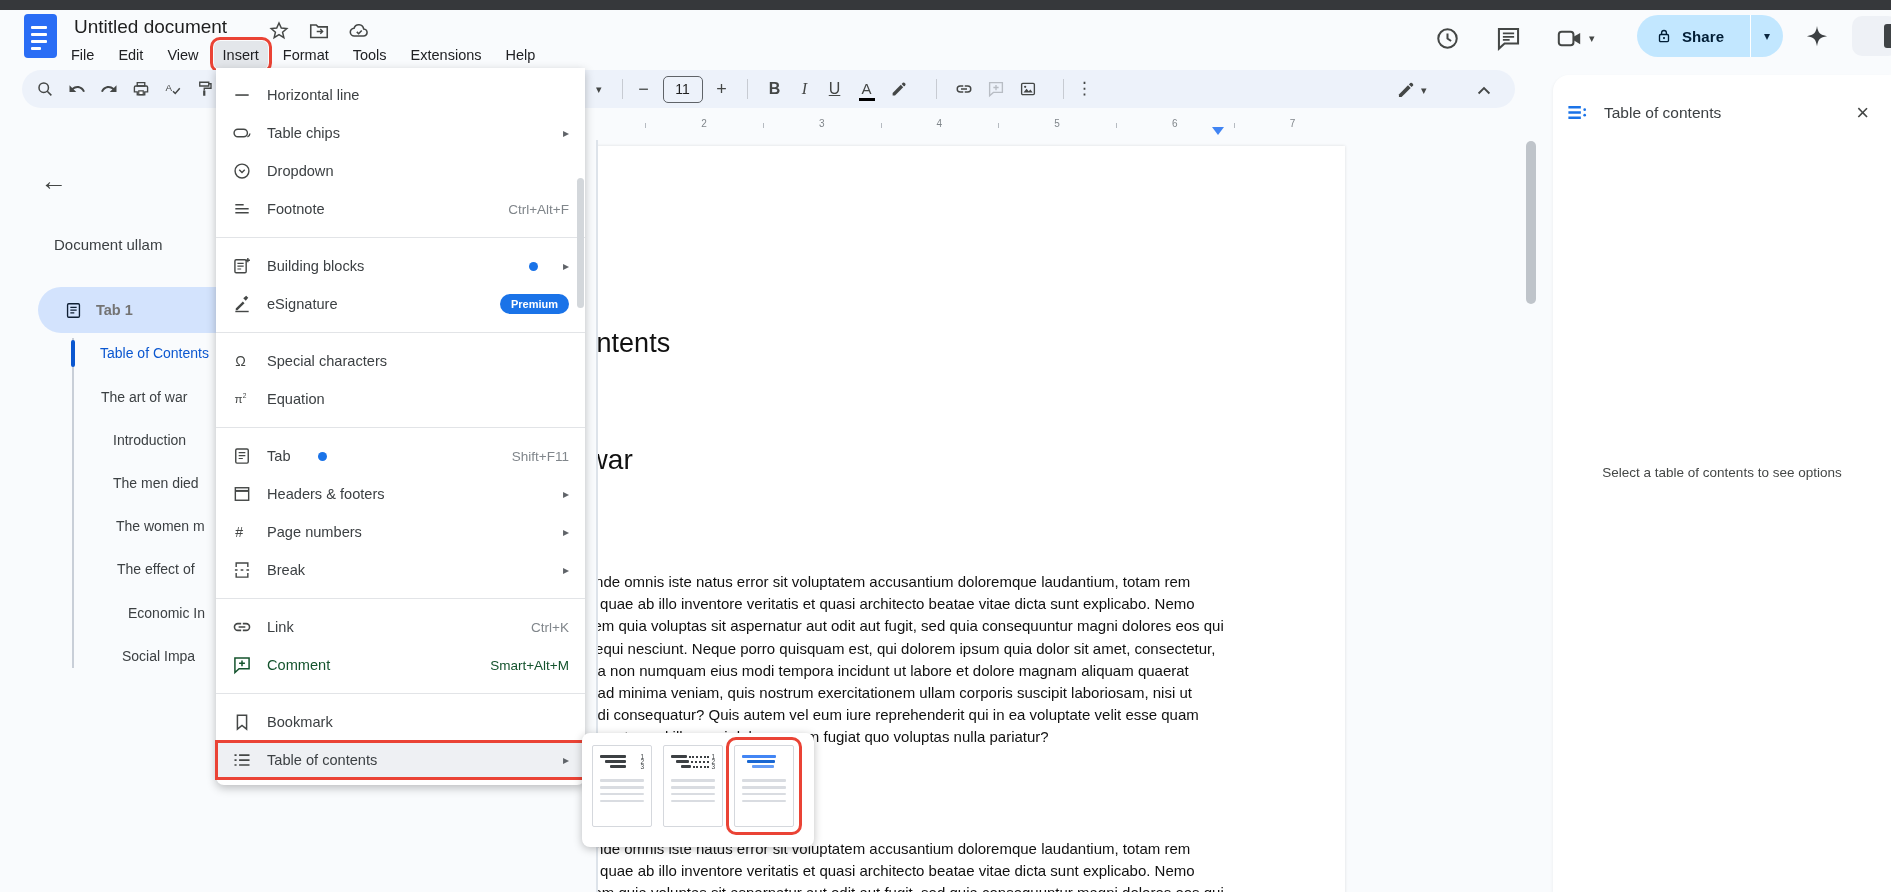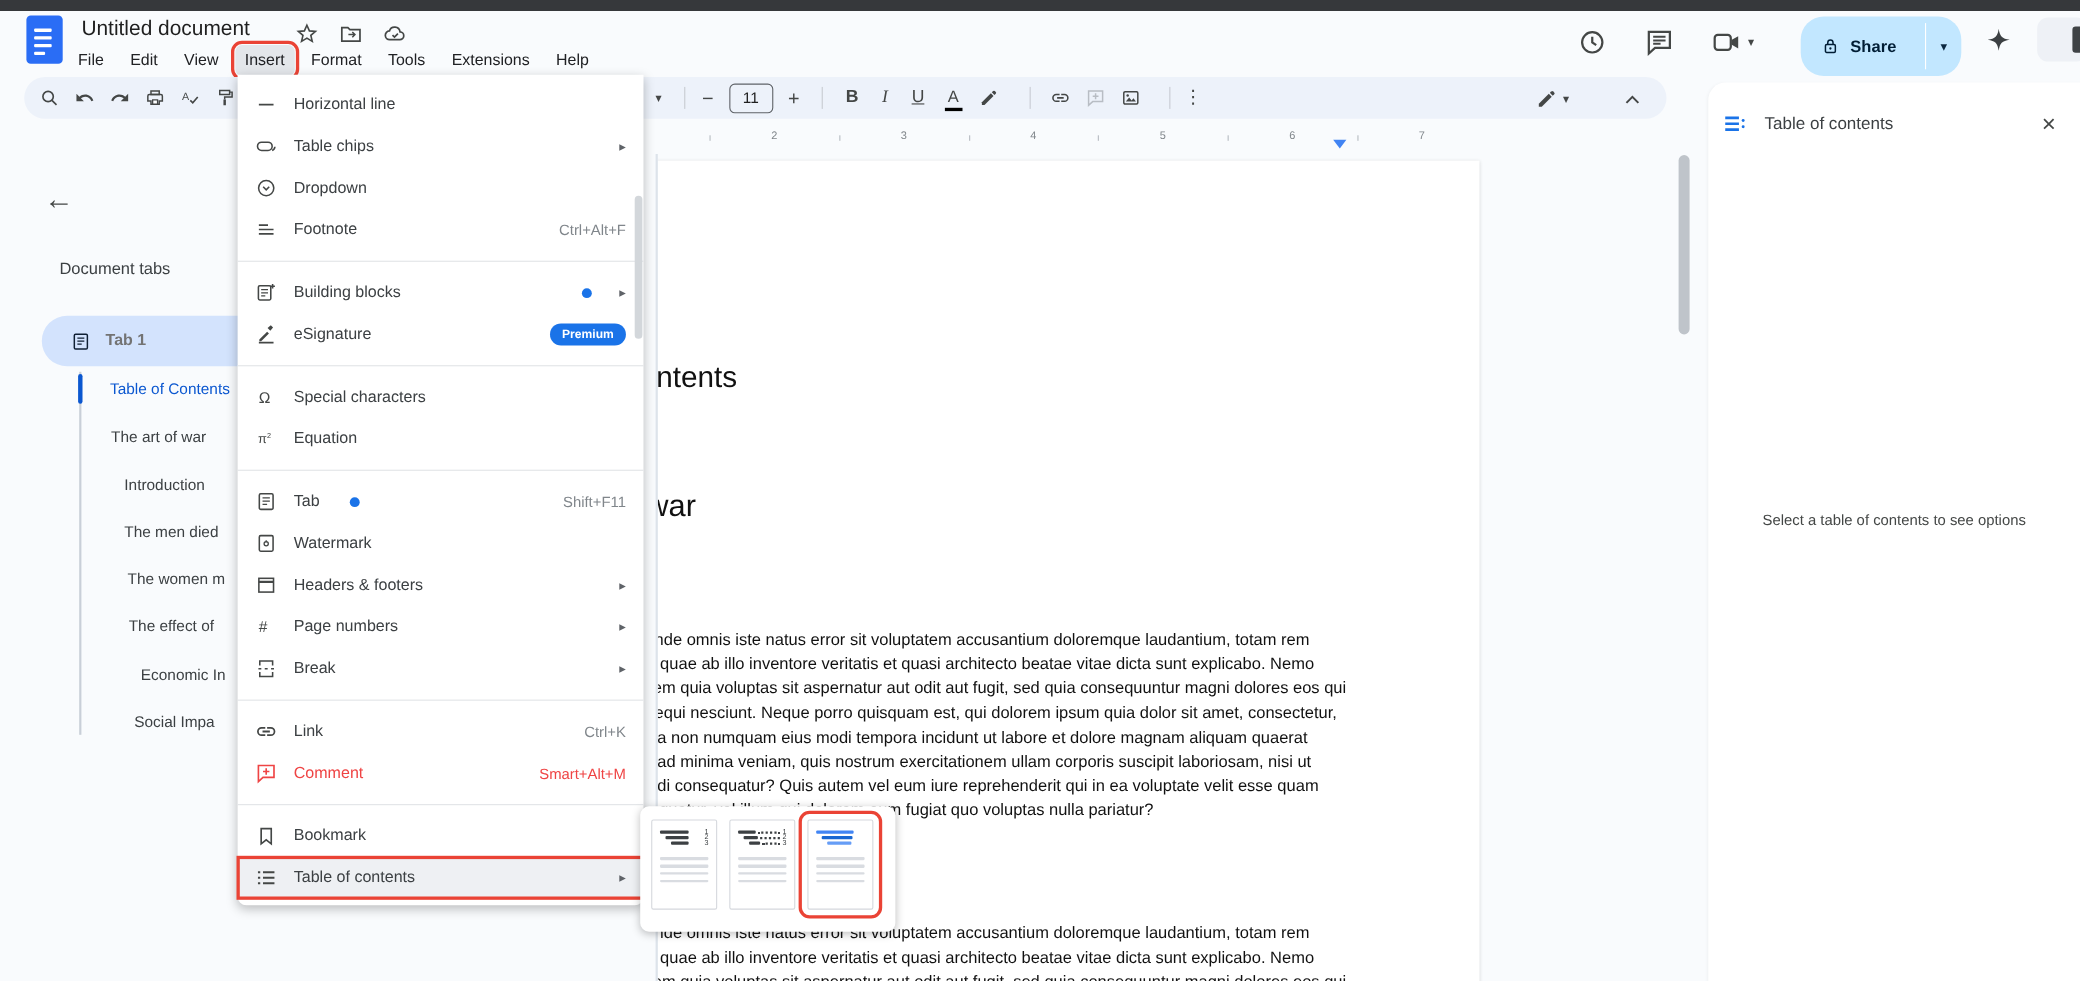--- a/index.html
+++ b/index.html
@@ -16,21 +16,21 @@
   .docs-logo{left:24px;top:14px;width:33px;height:44px;background:#2a6df5;border-radius:4px}
   .docs-logo i{position:absolute;left:7px;height:3px;background:#fff;border-radius:1px}
   .doc-title{left:74px;top:16px;font-size:19px;color:#1f1f1f;white-space:nowrap}
   .title-icons{left:268px;top:20px;display:flex;gap:18px;color:#444746}
   .title-icons .tic{width:22px;height:22px}
   .menubar{left:62px;top:41px;display:flex;gap:6px;font-size:14.5px;color:#202124}
   .mb-item{padding:3px 9px;border-radius:6px;line-height:22px}
   .mb-item.active{background:#e3e6ea;outline:3px solid #ea4335;outline-offset:1px}
   .top-right{top:25px;display:flex;align-items:center;color:#444746}
   .tr-ic{width:27px;height:27px}
-  .share-btn{left:1637px;top:15px;width:146px;height:54px;background:#c2e7ff;border-radius:21px;
+  .share-btn{left:1637px;top:15px;width:146px;height:42px;background:#c2e7ff;border-radius:21px;
     display:flex;align-items:center;color:#001d35}
   .share-main{display:flex;align-items:center;gap:9px;padding:0 12px 0 18px;flex:1}
   .share-lab{font-size:15px;font-weight:700;letter-spacing:.1px}
   .share-div{width:1px;height:42px;background:#fff}
   .share-caret{width:32px;text-align:center;font-size:12px;color:#0b2740}
   .gemini{left:1803px;top:24px;width:28px;height:28px;color:#3c4043}
   .edge-btn{left:1852px;top:16px;width:46px;height:40px;border-radius:10px;background:#eef1f6}
   .edge-glyph{left:1884px;top:24px;width:7px;height:24px;background:#3f4346;border-radius:3px 0 0 3px}
 
   
@@ -78,21 +78,21 @@
 
   
   .menu{left:216px;top:68px;width:369px;background:#fff;border-radius:0 0 8px 8px;
     box-shadow:0 3px 10px rgba(0,0,0,.25);padding:8px 0 6px;box-sizing:border-box;z-index:50}
   .mi{height:38px;display:flex;align-items:center;gap:15px;padding:0 16px;font-size:14.6px;color:#3c4043}
   .mi .mic{width:20px;height:20px;color:#444746;flex:0 0 auto;display:flex;align-items:center;justify-content:center}
   .mi .mlab{white-space:nowrap}
   .mi .mfill{flex:1}
   .mi .msc{font-size:13.5px;color:#80868b;white-space:nowrap}
   .mi .marr{font-size:12px;color:#5f6368;margin-left:10px}
-  .mi.disabled, .mi.disabled .mic, .mi.disabled .msc{color:#ef4444}
+  .mi.disabled, .mi.disabled .mic, .mi.disabled .msc{color:#14532d}
   .mi.highlight{background:#eef0f3;outline:3px solid #ea4335;outline-offset:-2px}
   .m-div{height:1px;background:#e2e4e7;margin:9px 0}
   .new-dot{width:9px;height:9px;border-radius:50%;background:#1a73e8;display:inline-block}
   .badge{background:#1a73e8;color:#fff;font-size:11px;font-weight:700;padding:4px 11px;border-radius:12px}
   .menu-scroll{position:absolute;right:2px;top:110px;width:7px;height:130px;background:#d3d7db;border-radius:4px}
 
   
   .submenu{left:582px;top:733px;width:232px;height:114px;background:#fff;border-radius:8px;
     box-shadow:0 2px 8px rgba(0,0,0,.25);display:flex;gap:11px;padding:12px 10px;box-sizing:border-box;z-index:60}
   .thumb{width:60px;height:82px;border:1px solid #d5d8dd;border-radius:2px;background:#fff;padding:8px 7px;box-sizing:border-box}
@@ -334,21 +334,21 @@
   <div class="doc-text d-title">Table of Contents</div>
   <div class="doc-text d-h1">The art of war</div>
   <div class="doc-text d-h2">Introduction</div>
   <div class="doc-text d-para">Sed ut perspiciatis unde omnis iste natus error sit voluptatem accusantium doloremque laudantium, totam rem aperiam, eaque ipsa quae ab illo inventore veritatis et quasi architecto beatae vitae dicta sunt explicabo. Nemo enim ipsam voluptatem quia voluptas sit aspernatur aut odit aut fugit, sed quia consequuntur magni dolores eos qui ratione voluptatem sequi nesciunt. Neque porro quisquam est, qui dolorem ipsum quia dolor sit amet, consectetur, adipisci velit, sed quia non numquam eius modi tempora incidunt ut labore et dolore magnam aliquam quaerat voluptatem. Ut enim ad minima veniam, quis nostrum exercitationem ullam corporis suscipit laboriosam, nisi ut aliquid ex ea commodi consequatur? Quis autem vel eum iure reprehenderit qui in ea voluptate velit esse quam nihil molestiae consequatur, vel illum qui dolorem eum fugiat quo voluptas nulla pariatur?</div>
   <div class="doc-text d-para2">Sed ut perspiciatis unde omnis iste natus error sit voluptatem accusantium doloremque laudantium, totam rem aperiam, eaque ipsa quae ab illo inventore veritatis et quasi architecto beatae vitae dicta sunt explicabo. Nemo enim ipsam voluptatem quia voluptas sit aspernatur aut odit aut fugit, sed quia consequuntur magni dolores eos qui ratione voluptatem sequi nesciunt. Neque porro quisquam est, qui dolorem ipsum quia dolor sit amet, consectetur, adipisci velit, sed quia non numquam eius modi tempora incidunt ut labore et dolore magnam aliquam quaerat voluptatem. Ut enim ad minima veniam, quis nostrum exercitationem ullam corporis suscipit laboriosam, nisi ut aliquid ex ea commodi consequatur? Quis autem vel eum iure reprehenderit qui in ea voluptate velit esse quam nihil molestiae consequatur, vel illum qui dolorem eum fugiat quo voluptas nulla pariatur?</div>
 </div>
 <div class="abs doc-scrollbar"></div>
 
 <div class="abs left-panel"></div>
 <div class="abs back-arrow">←</div>
-<div class="abs dt-heading">Document tabs</div>
+<div class="abs dt-heading">Document ullam</div>
 <div class="abs tab-pill">
   <span class="tpic">
       <svg viewBox="0 0 24 24" width="100%" height="100%" fill="none" stroke="none">
         <rect x="4.5" y="3.5" width="15" height="17" rx="1.5" stroke="currentColor" stroke-width="1.7" fill="none"></rect>
         <path d="M8 8h8M8 11.5h8M8 15h5" stroke="currentColor" stroke-width="1.4"></path>
       </svg>
     </span>
   <span class="tplab">Tab 1</span>
 </div>
 <div class="abs tree-line"></div>
@@ -460,31 +460,20 @@
         </svg>
       </span>
       <span class="mlab">Tab</span>
       <span class="new-dot" style="margin-left: 12px;"></span>
       <span class="mfill"></span>
       <span class="msc">Shift+F11</span>
     </div>
     <div class="mi">
       <span class="mic">
         <svg viewBox="0 0 24 24" width="100%" height="100%" fill="none" stroke="none">
-          <rect x="4.5" y="3.5" width="15" height="17" rx="1.5" stroke="currentColor" stroke-width="1.7" fill="none"></rect>
-          <circle cx="12" cy="12.5" r="2.3" stroke="currentColor" stroke-width="1.4" fill="none"></circle>
-          <path d="M12 8.5v1.5" stroke="currentColor" stroke-width="1.4"></path>
-        </svg>
-      </span>
-      <span class="mlab">Watermark</span>
-      <span class="mfill"></span>
-    </div>
-    <div class="mi">
-      <span class="mic">
-        <svg viewBox="0 0 24 24" width="100%" height="100%" fill="none" stroke="none">
           <rect x="4" y="4.5" width="16" height="15" stroke="currentColor" stroke-width="1.7" fill="none"></rect>
           <path d="M4 8.3h16" stroke="currentColor" stroke-width="2.4"></path>
         </svg>
       </span>
       <span class="mlab">Headers &amp; footers</span>
       <span class="mfill"></span>
       <span class="marr">▸</span>
     </div>
     <div class="mi">
       <span class="mic">

